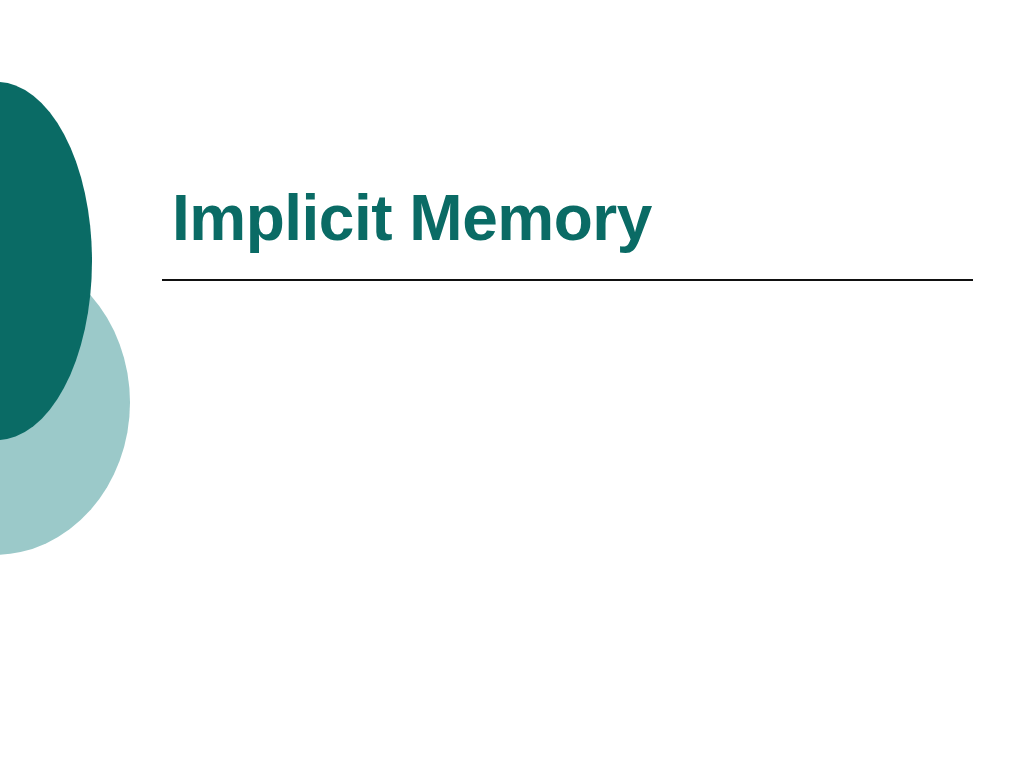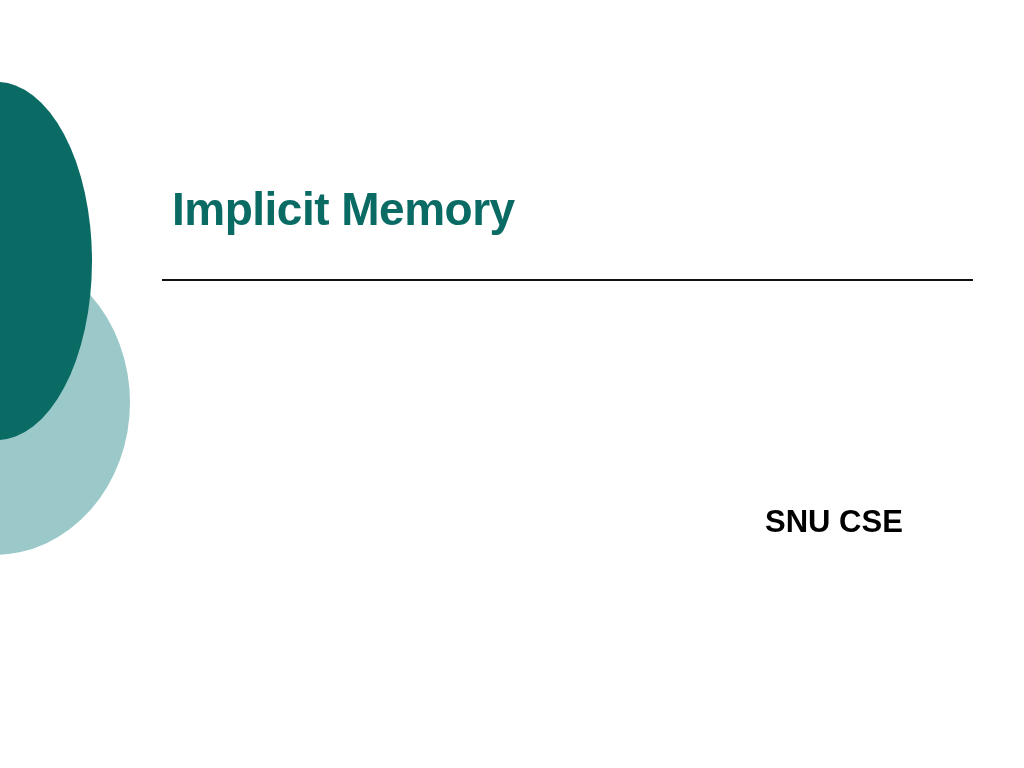--- a/index.html
+++ b/index.html
@@ -58,21 +58,21 @@
   #title-block {
     position: absolute;
     left: 162px;
     top: 186px;
     width: 812px;
   }
 
   #slide-title {
     margin: 0;
     font-family: "Liberation Sans", sans-serif;
-    font-size: 46px;
+    font-size: 64px;
     font-weight: bold;
     line-height: 1.0;
     letter-spacing: -0.5px;
     color: #0A6B65;
     padding-left: 10px;
     white-space: nowrap;
   }
 
   #title-rule {
     position: absolute;
@@ -111,16 +111,15 @@
     <div class="circle-dark"></div>
   </div>
 
   <div id="title-block">
     <h1 id="slide-title">Implicit Memory</h1>
   </div>
 
   <div id="title-rule"></div>
 
   <div id="subtitle-block">
-    <p class="subtitle-line">SNU CSE</p>
   </div>
 
 </div>
 
 </body></html>

